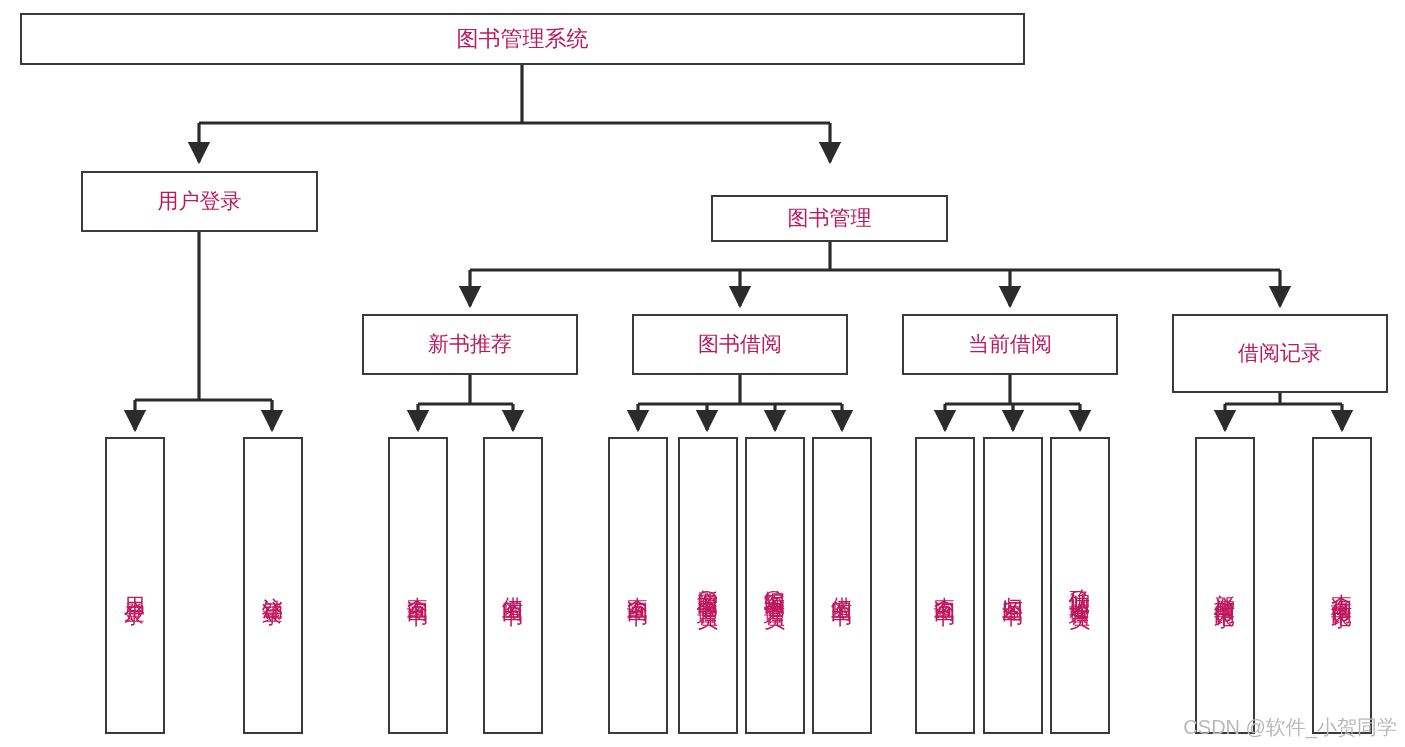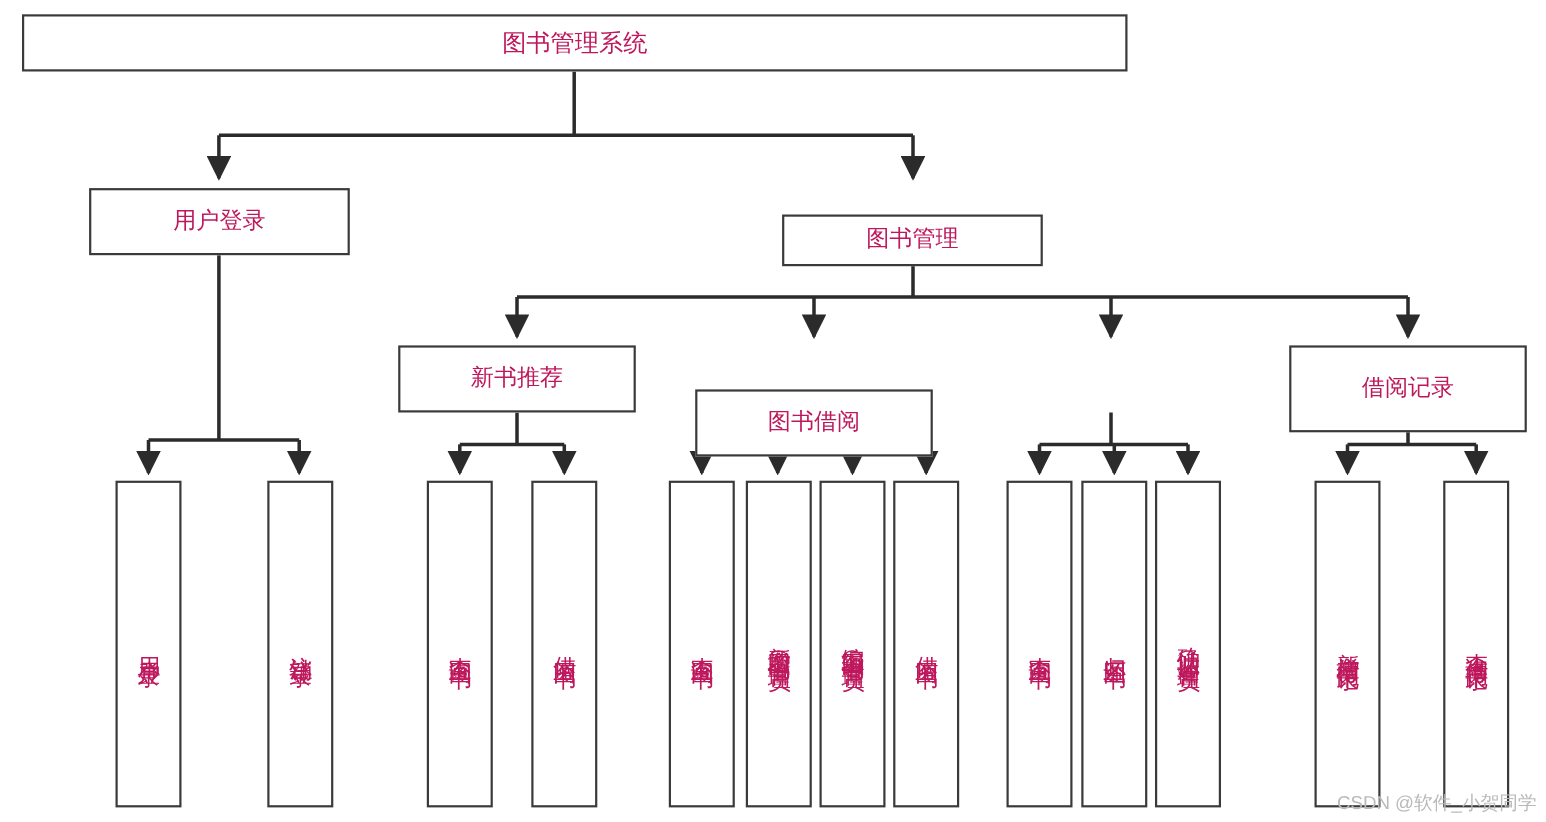--- a/index.html
+++ b/index.html
@@ -51,21 +51,21 @@
   .leaf .node-label {
     writing-mode: vertical-rl;
     text-orientation: upright;
     letter-spacing: 3px;
     line-height: 1.1;
   }
   #watermark {
     position: absolute;
     right: 8px;
     bottom: 6px;
-    font-size: 17px;
+    font-size: 20px;
     color: #b9b9b9;
     z-index: 5;
     white-space: nowrap;
     font-family: "Liberation Sans", "DejaVu Sans", sans-serif;
   }
 </style>
 </head>
 <body>
 
 <div id="diagram">
@@ -129,24 +129,27 @@
   </div>
 
   <div class="node level1" style="left:711px; top:171px; width:237px; height:47px;margin-top:24px;">
     <span class="node-label">图书管理</span>
   </div>
 
   <div class="node level2" style="left:362px; top:314px; width:216px; height:61px;justify-content:center;">
     <span class="node-label">新书推荐</span>
   </div>
 
-  <div class="node level2" style="left:632px; top:314px; width:216px; height:61px;margin-top:40px;">
+  <div class="node level2" style="left:632px; top:314px; width:216px; height:61px;">
     <span class="node-label">图书借阅</span>
   </div>
 
+  <div class="node level2" style="left:902px; top:314px; width:216px; height:61px;">
+    <span class="node-label">当前借阅</span>
+  </div>
 
   <div class="node level2" style="left:1172px; top:314px; width:216px; height:79px;">
     <span class="node-label">借阅记录</span>
   </div>
 
   <div class="node leaf" style="left:105px; top:437px; width:60px; height:297px;">
     <span class="node-label">用户登录</span>
   </div>
 
   <div class="node leaf" style="left:243px; top:437px; width:60px; height:297px;">

